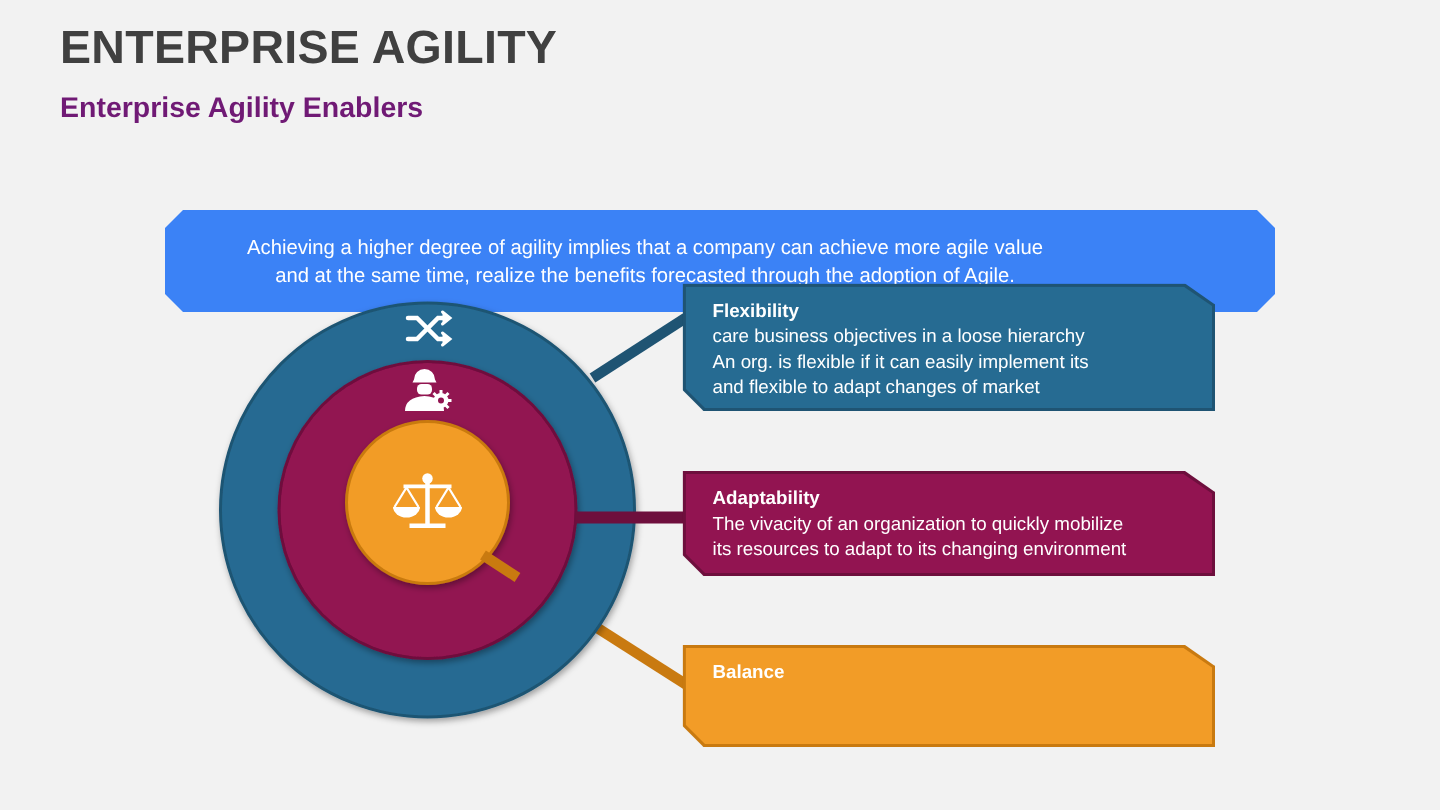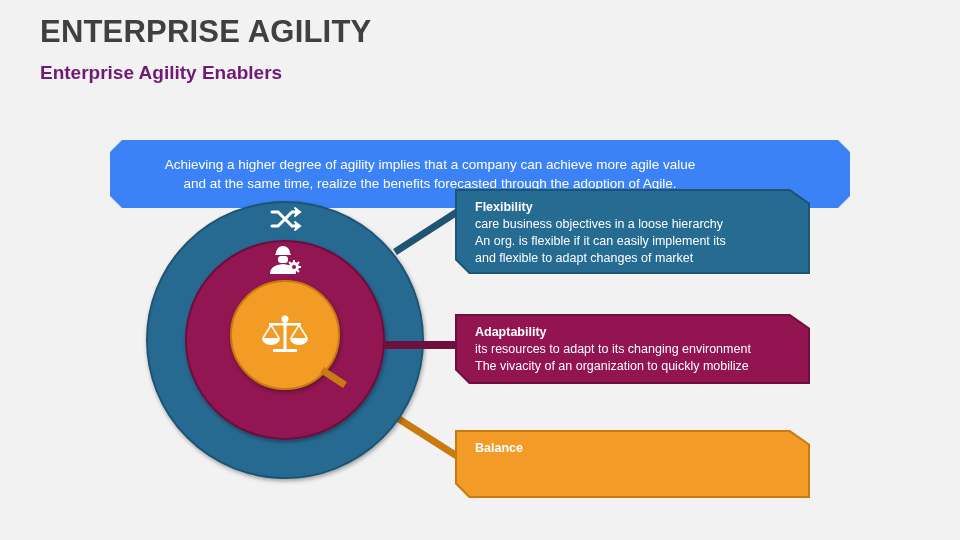--- a/index.html
+++ b/index.html
@@ -121,22 +121,22 @@
     <div>An org. is flexible if it can easily implement its</div>
     <div>and flexible to adapt changes of market</div>
   </div>
 </div>
 
 <div class="card card-adapt">
   <div class="shape" style="background:#6e0f3d;"></div>
   <div class="shape-inner" style="background:#921451;"></div>
   <div class="content">
     <div class="heading">Adaptability</div>
+    <div>The vivacity of an organization to quickly mobilize</div>
     <div>its resources to adapt to its changing environment</div>
-    <div>The vivacity of an organization to quickly mobilize</div>
   </div>
 </div>
 
 <div class="card card-bal">
   <div class="shape" style="background:#c97a10;"></div>
   <div class="shape-inner" style="background:#f29c27;"></div>
   <div class="content">
     <div class="heading">Balance</div>
   </div>
 </div>

